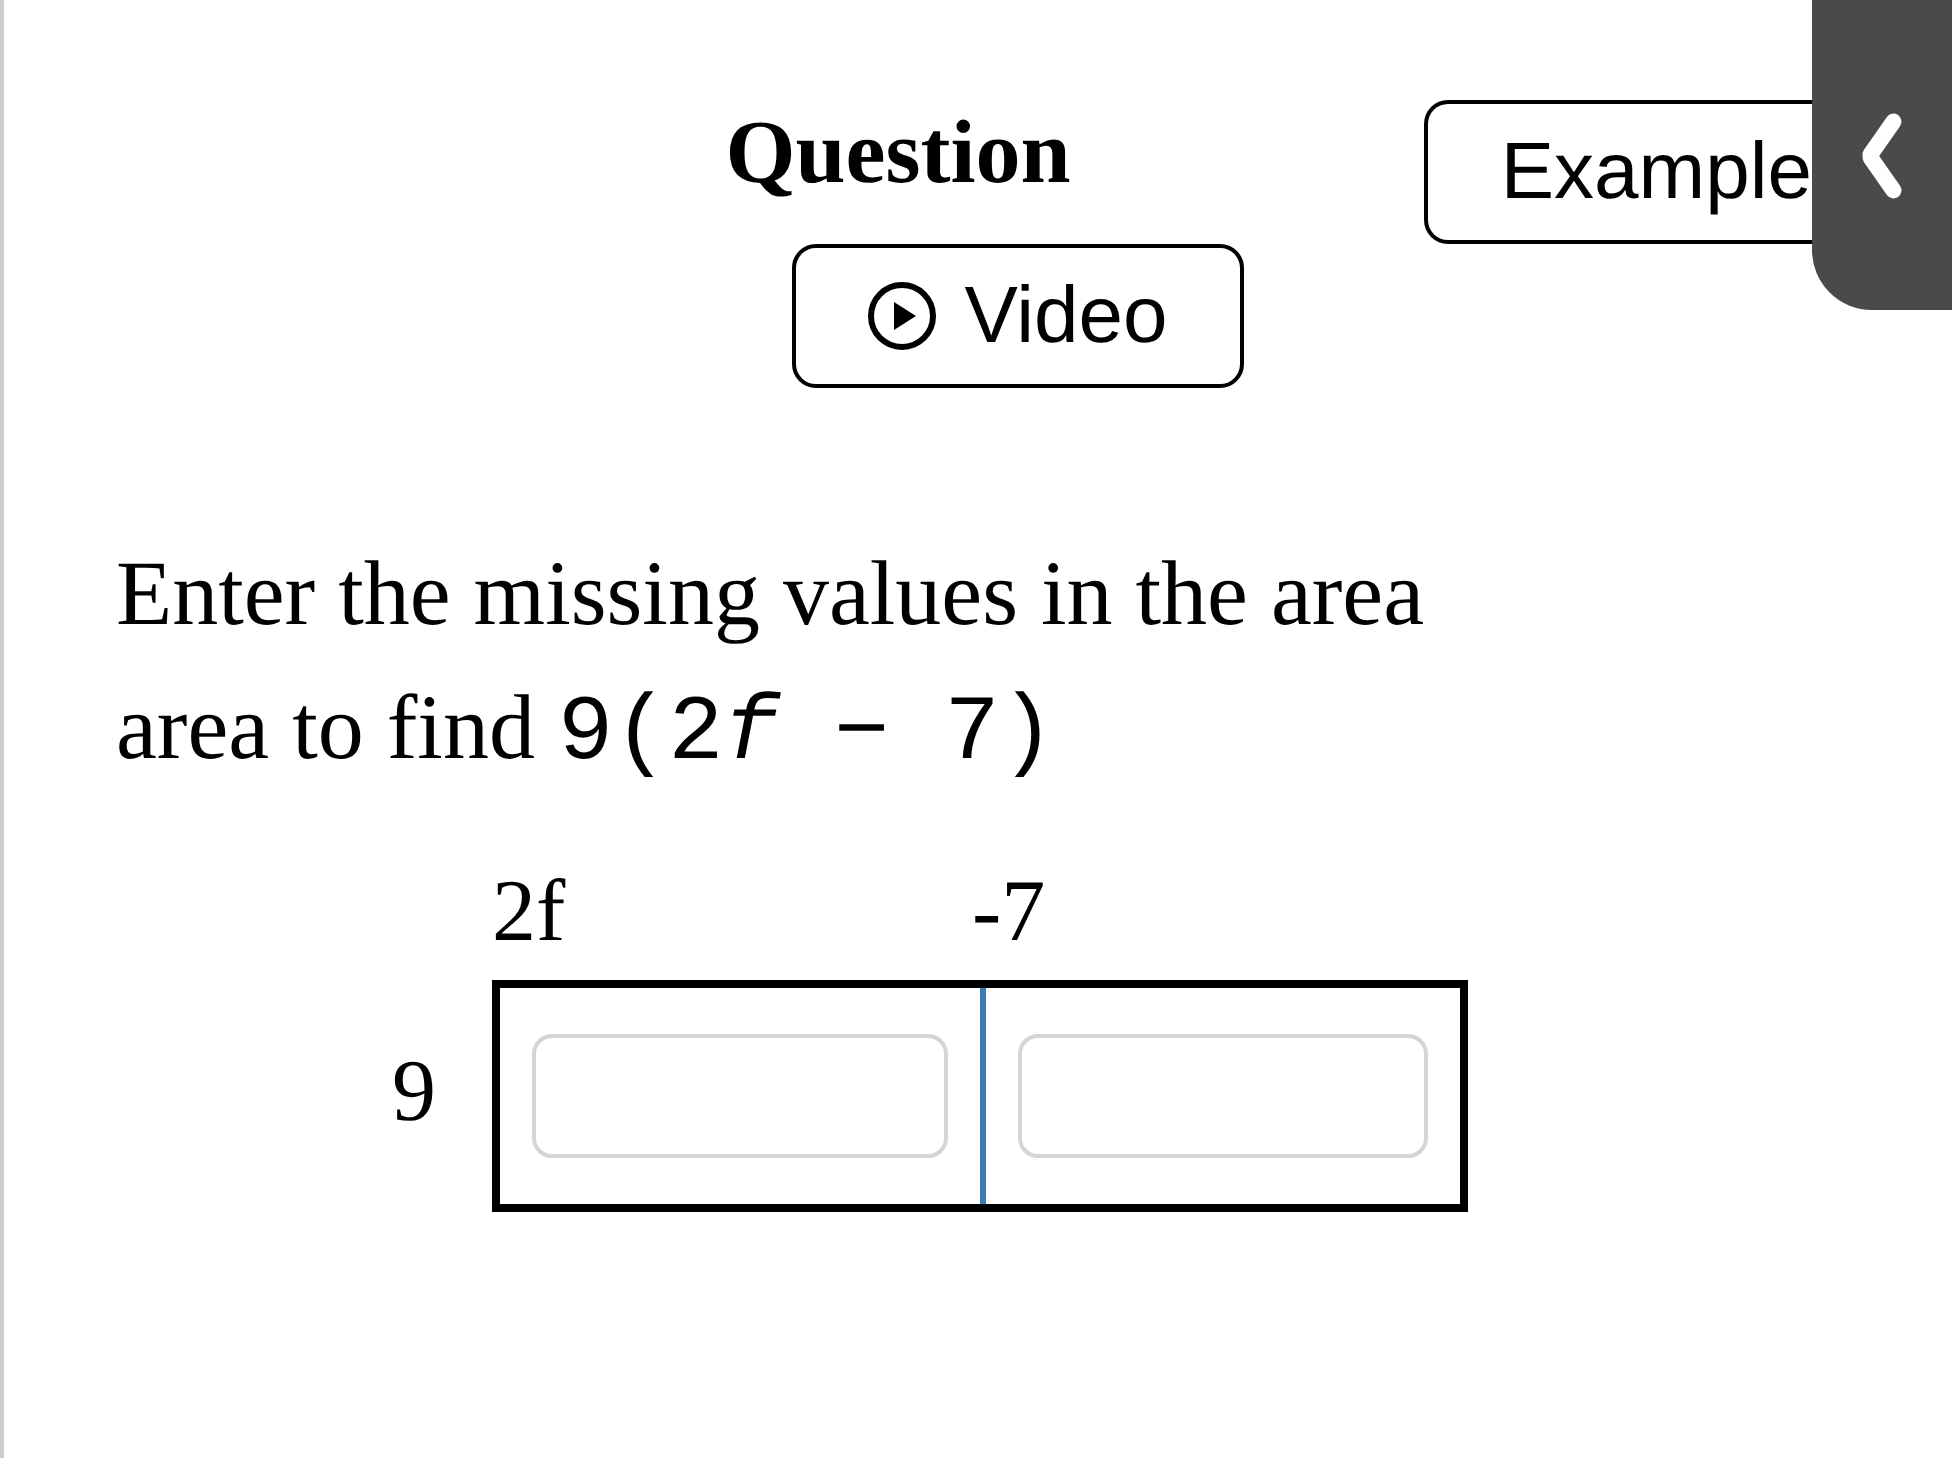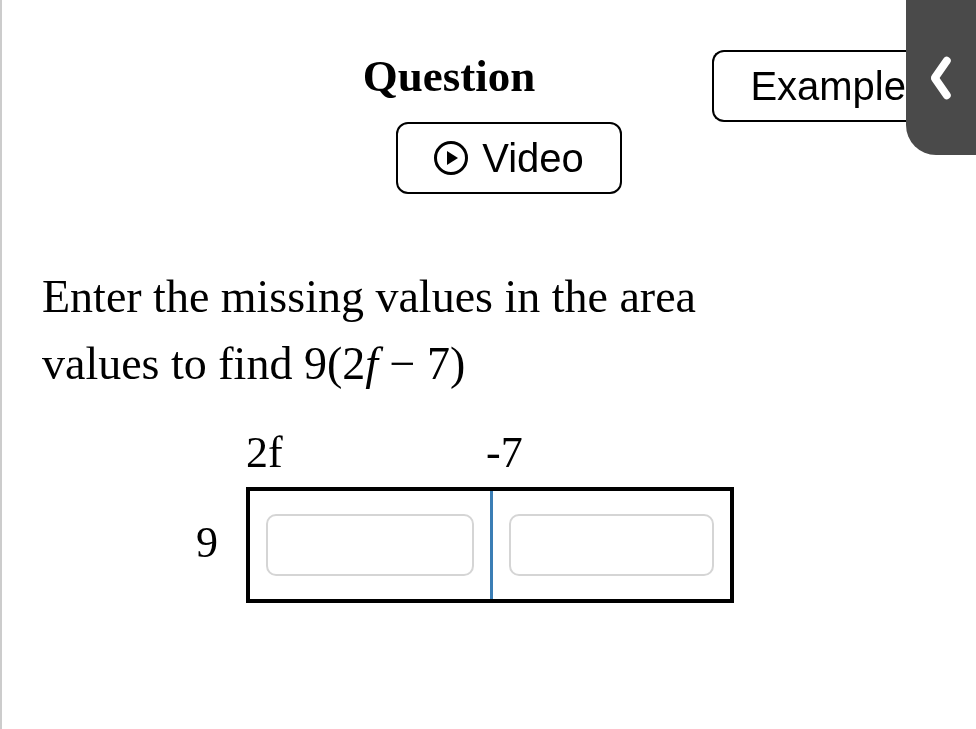--- a/index.html
+++ b/index.html
@@ -124,26 +124,26 @@
       background: #fff;
       transform: rotate(-35deg);
       top: 15px;
       left: 7px;
       border-radius: 4px;
     }
 
     .prompt {
       font-size: 46px;
       font-family: Georgia, serif;
-      padding: 50px 60px 20px 40px;
+      padding: 50px 60px 20px 56px;
       line-height: 1.45;
     }
 
     .math-expr {
-      font-family: Liberation Serif, serif;
+      font-family: Liberation Mono, monospace;
     }
 
     .math-var {
       font-style: italic;
     }
 
     .area-model {
       margin-top: 70px;
       margin-left: 180px;
       position: relative;
@@ -229,21 +229,21 @@
       <span>Video</span>
     </button>
 
     <button class="btn btn-examples">
       <span>Examples</span>
     </button>
   </div>
 
   <div class="prompt">
     <span>Enter the missing values in the area</span><br>
-    <span>values to find </span><span class="math-expr"><span>9</span><span>(</span><span>2</span><span class="math-var">f</span><span> − </span><span>7</span><span>)</span></span>
+    <span>area to find </span><span class="math-expr"><span>9</span><span>(</span><span>2</span><span class="math-var">f</span><span> − </span><span>7</span><span>)</span></span>
   </div>
 
   <div class="area-model">
     <div class="col-headers">
       <div class="col-header">2f</div>
       <div class="col-header">-7</div>
     </div>
     <div class="row-label">9</div>
     <div class="grid">
       <div class="cell">

